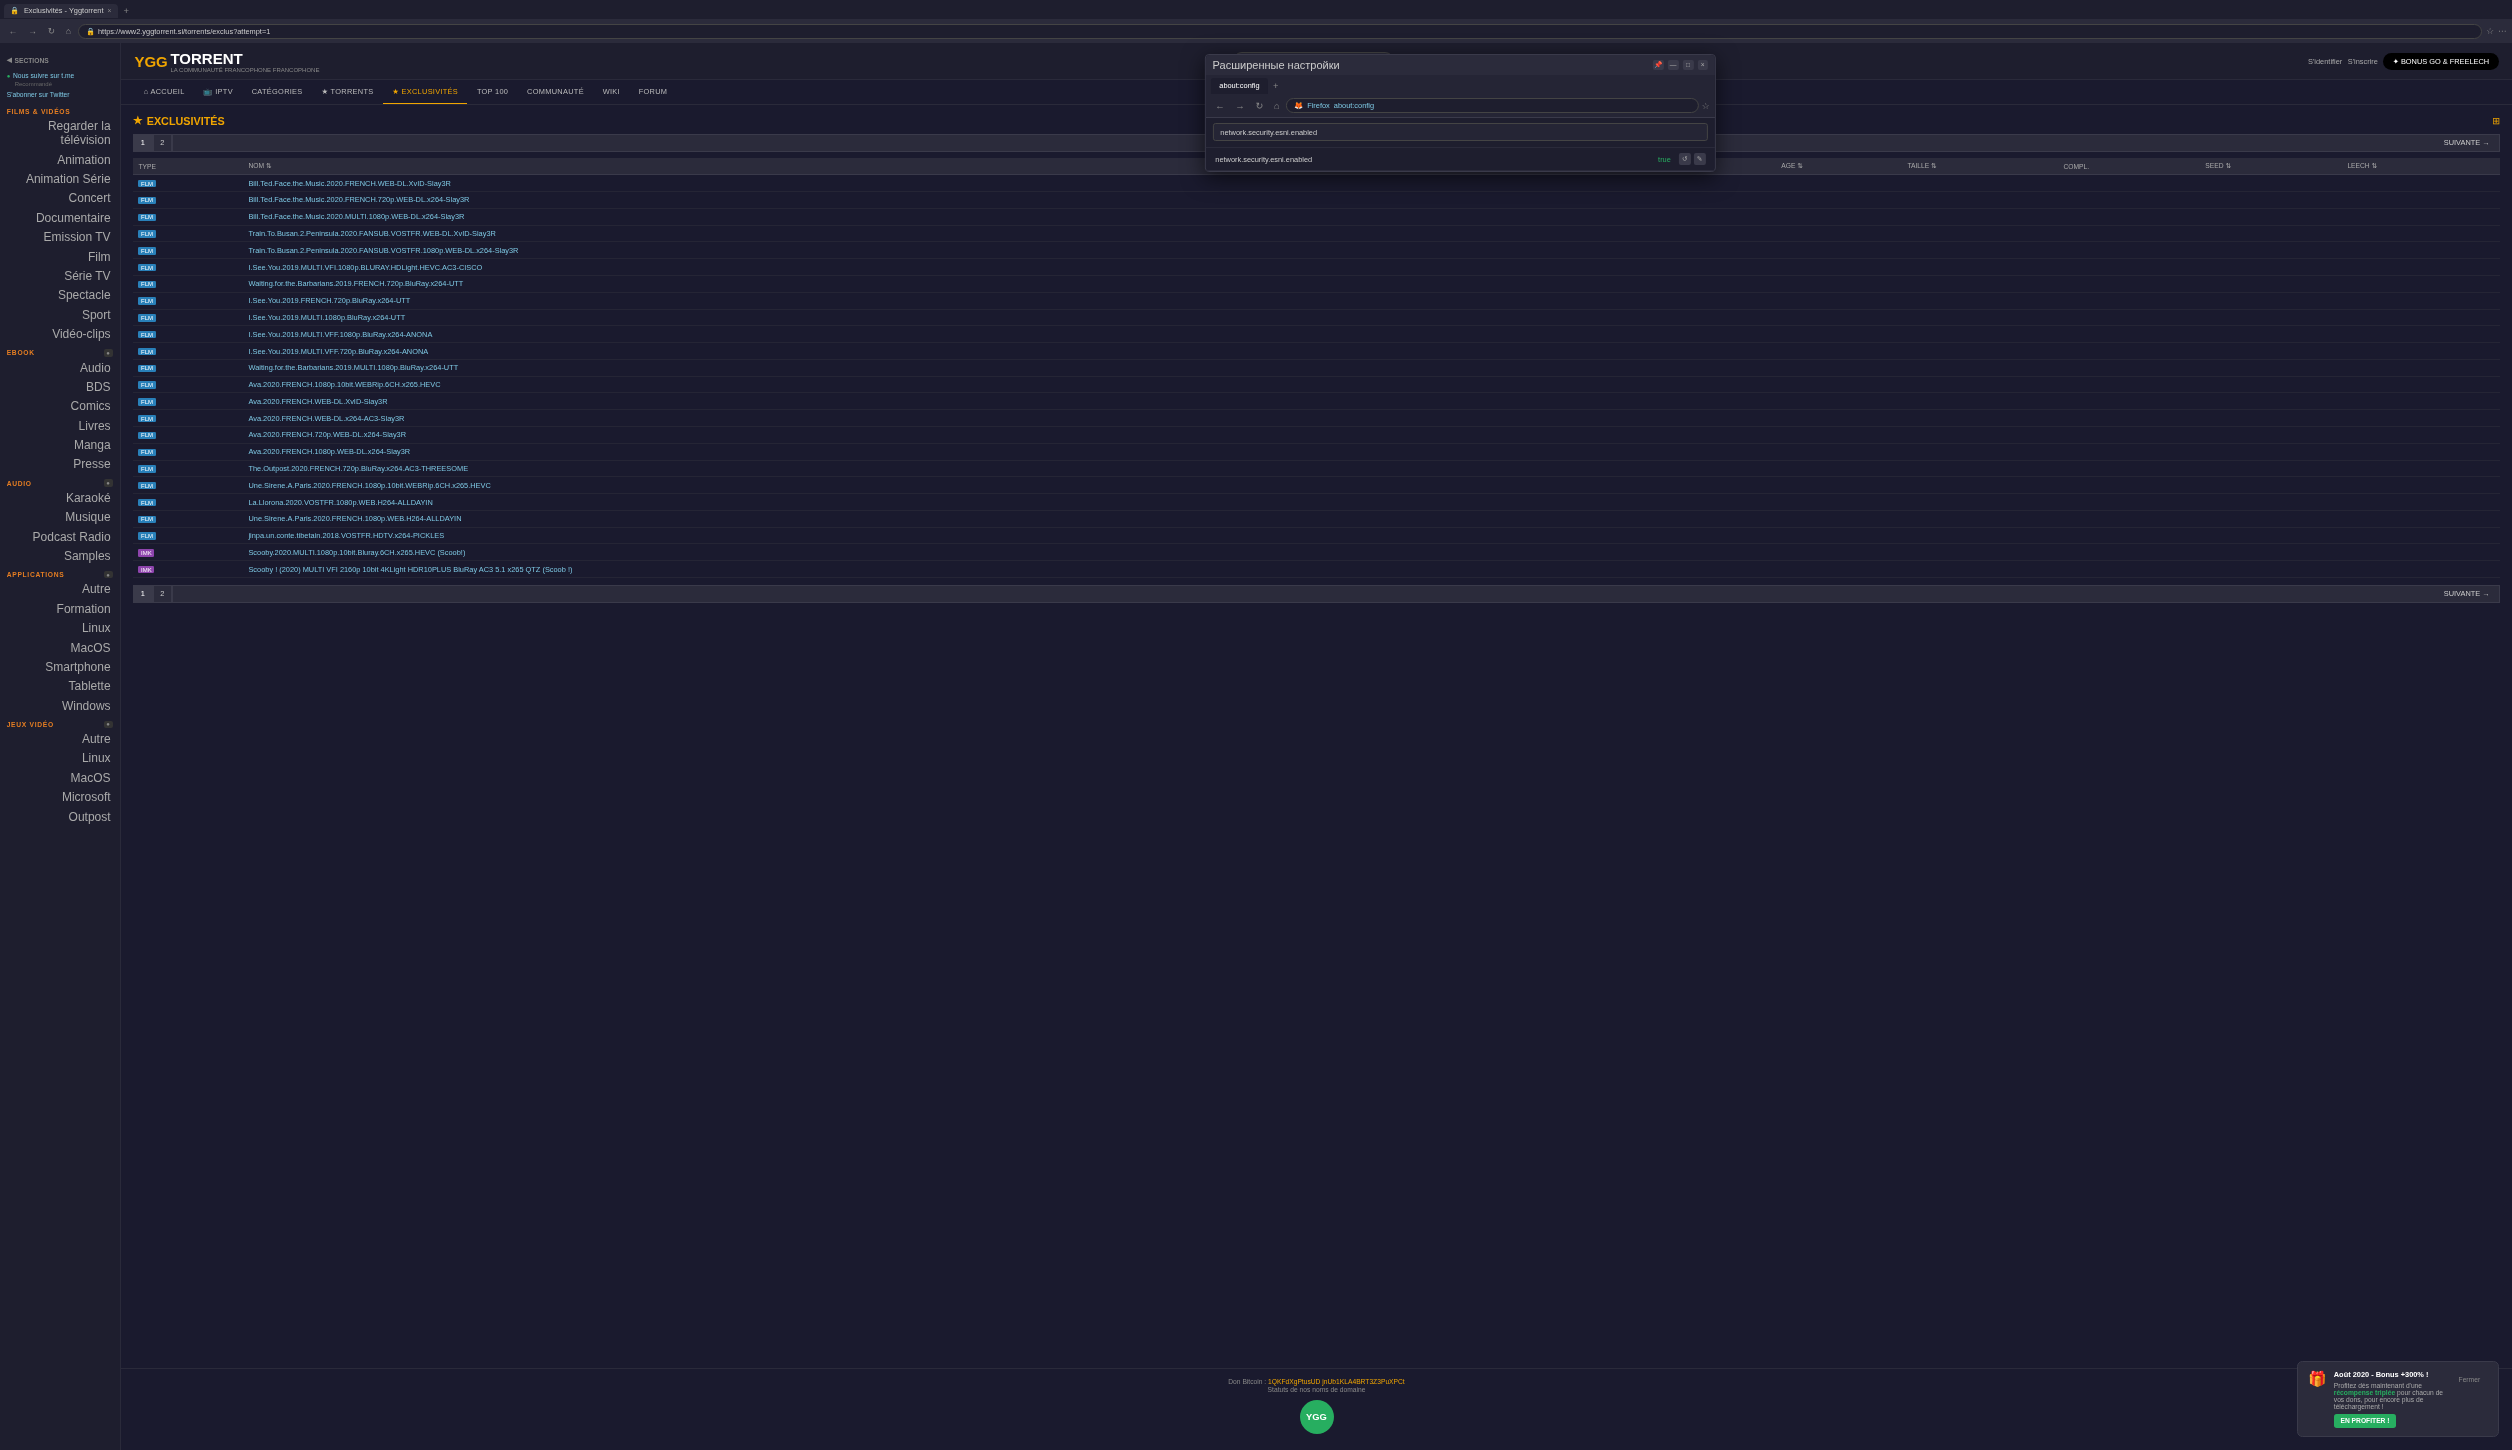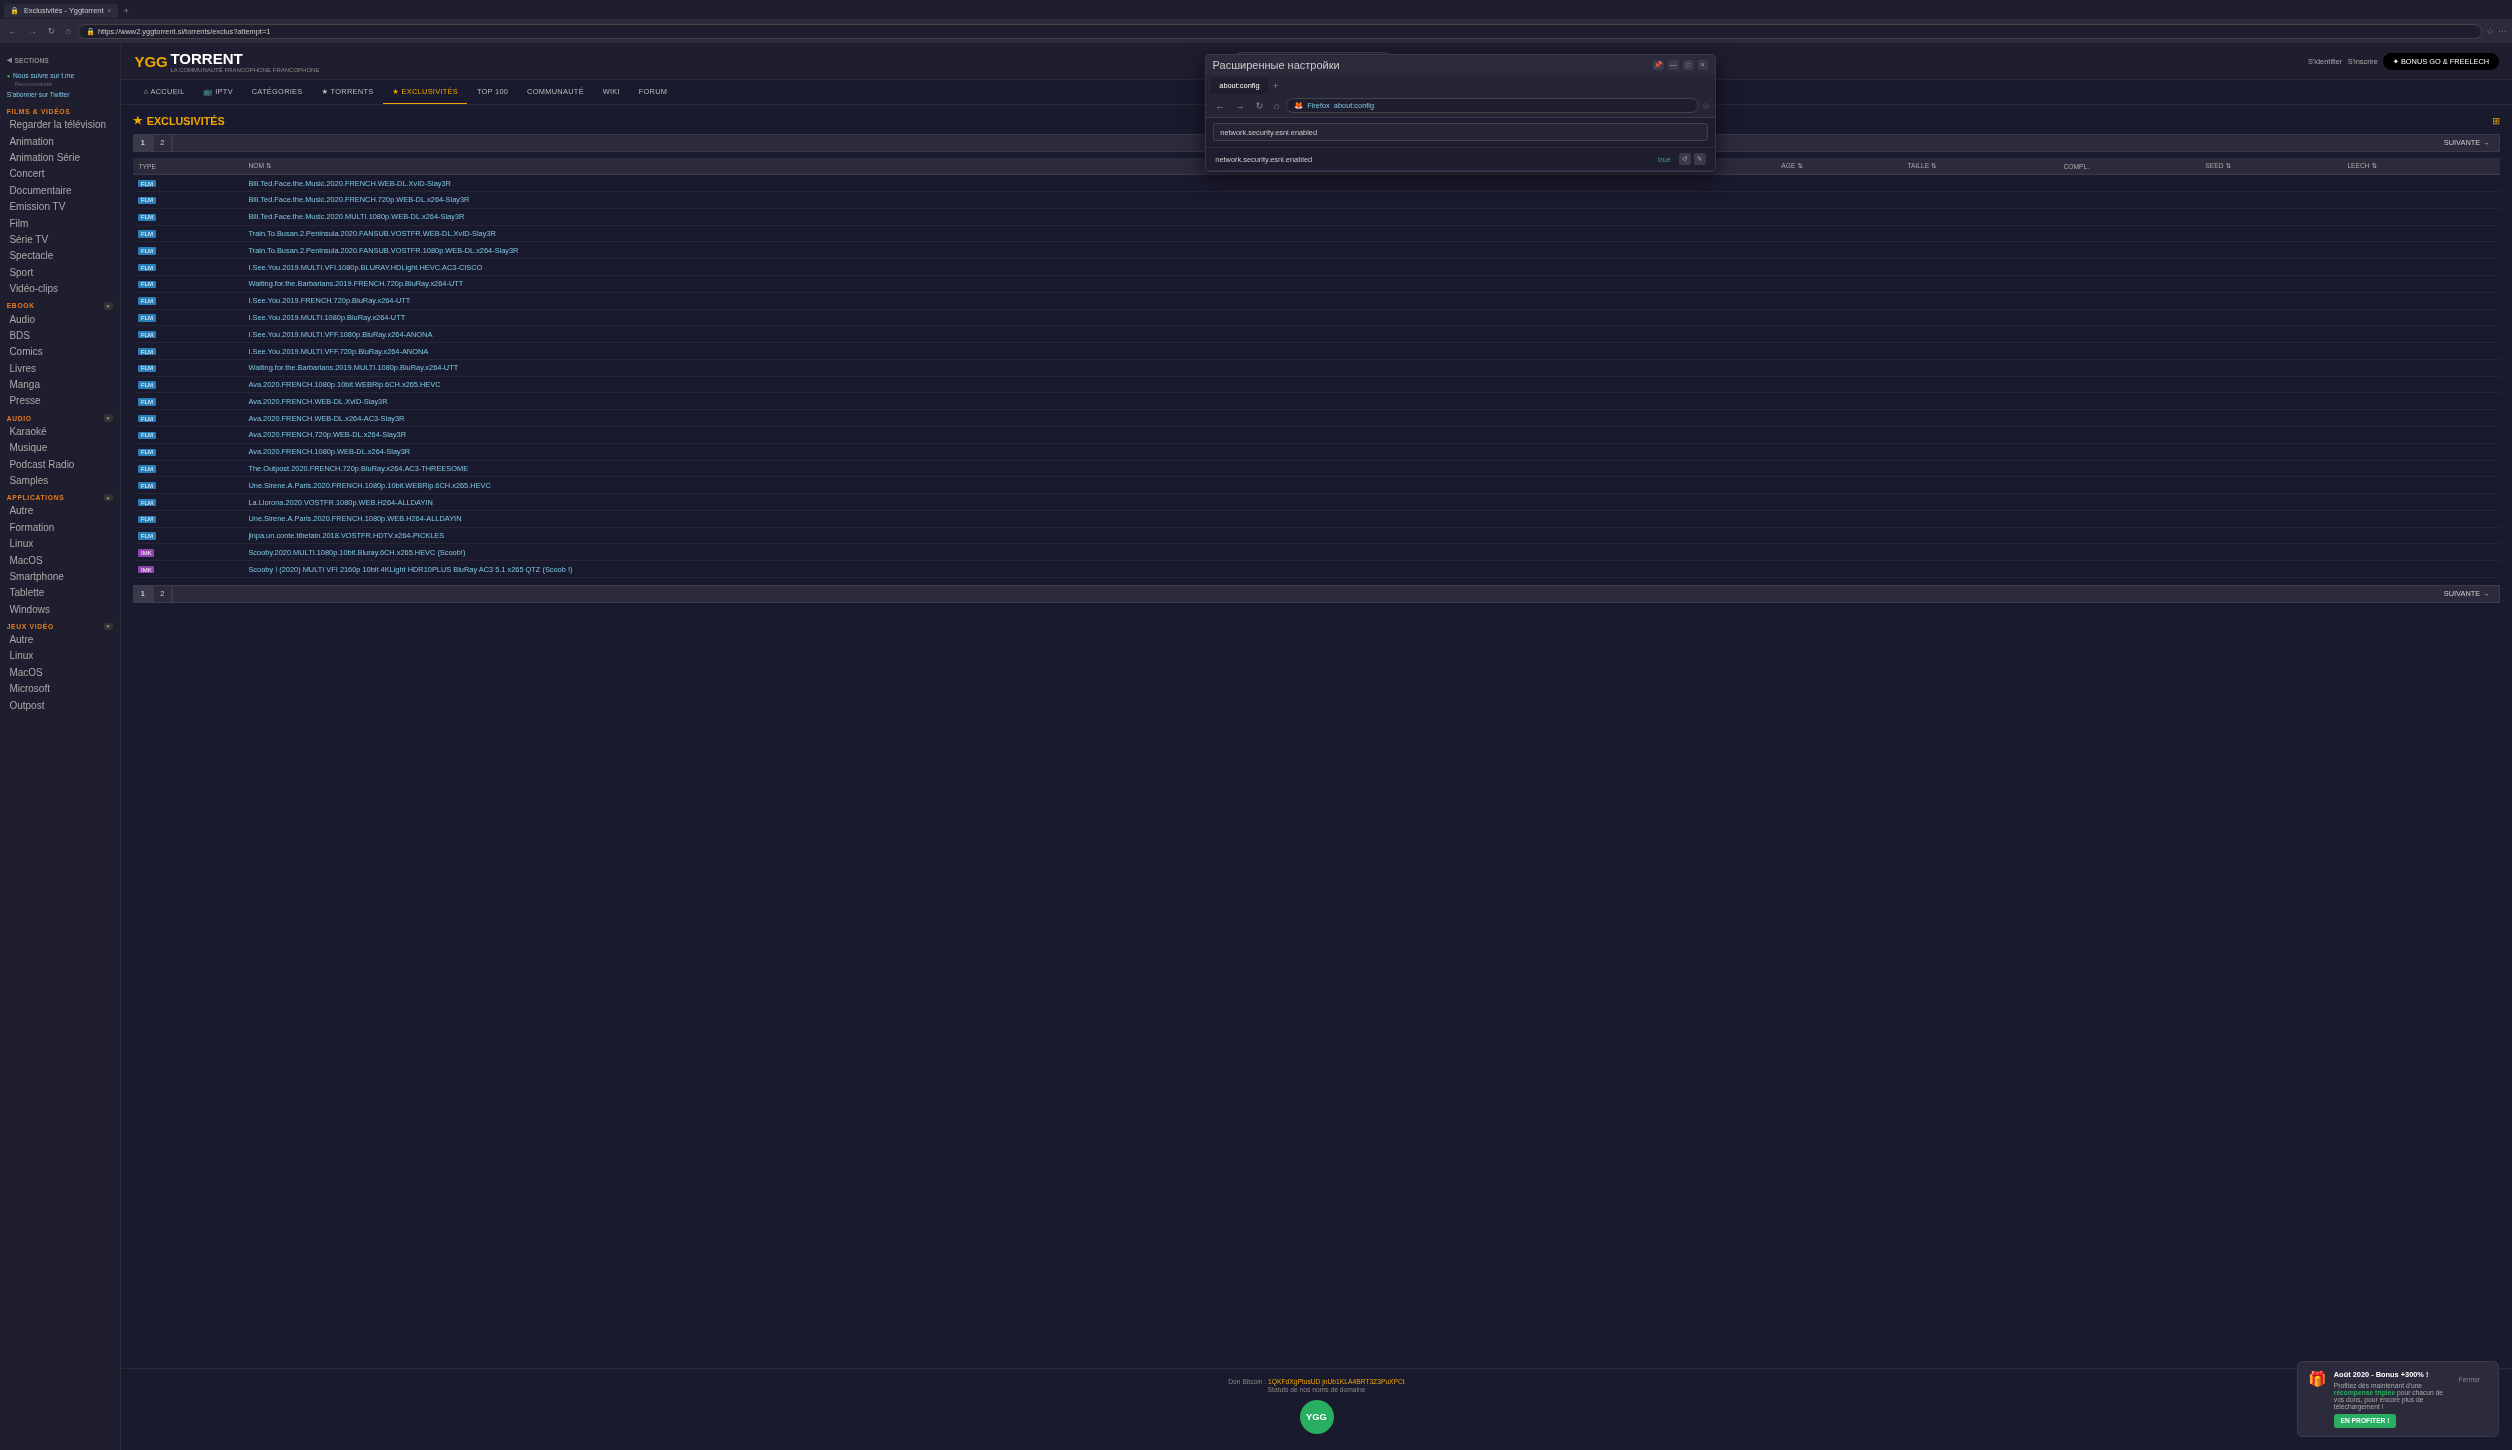--- a/index.html
+++ b/index.html
@@ -21,21 +21,21 @@
     
     .page-wrapper { display: flex; min-height: calc(100vh - 43px); }
 
     
     .sidebar { width: 121px; background: #1e1e2e; flex-shrink: 0; padding: 6.7px 0; border-right: 0.7px solid #2a2a3a; overflow-y: auto; }
     .sidebar-sections { padding: 4px 6.7px; }
     .sidebar-header { color: #888; font-size: 6.7px; font-weight: bold; text-transform: uppercase; cursor: pointer; display: flex; align-items: center; gap: 2.7px; padding: 2.7px 0; }
     .sidebar-follow-btn { background: none; border: none; color: #7ec8e3; font-size: 6.7px; cursor: pointer; padding: 1.3px 0; display: block; }
     .sidebar-section-title { color: #e67e22; font-size: 6.7px; font-weight: bold; text-transform: uppercase; padding: 5.4px 6.7px 1.3px; letter-spacing: 0.7px; display: flex; align-items: center; justify-content: space-between; }
     .sidebar-section-title .badge { background: #333; color: #888; font-size: 6px; padding: 0.7px 2.7px; border-radius: 2px; }
-    .sidebar-item { padding: 2.7px 9.4px; color: #aaa; cursor: pointer; font-size: 10px; display: block; text-decoration: none; }
+    .sidebar-item { padding: 2.7px 9.4px; color: #aaa; cursor: pointer; font-size: 12px; display: block; text-decoration: none; text-align: right; }
 
     
     .site-header { background: #1e1e2e; border-bottom: 0.7px solid #2a2a3a; padding: 6.7px 0; }
     .header-inner { display: flex; align-items: center; justify-content: space-between; padding: 0 13.4px; }
     .logo { display: flex; align-items: center; gap: 2.7px; }
     .logo-ygg { color: #f0a500; font-size: 15px; font-weight: bold; }
     .logo-torrent { color: #fff; font-size: 15px; font-weight: bold; }
     .logo-sub { color: #888; font-size: 6px; display: block; }
     .header-search { background: #2b2b3b; border: 0.7px solid #444; border-radius: 13.4px; padding: 3.4px 8px; color: #888; font-size: 7.4px; width: 161px; display: flex; align-items: center; gap: 4px; }
     .header-auth { display: flex; align-items: center; gap: 5.4px; color: #aaa; font-size: 7.4px; }

